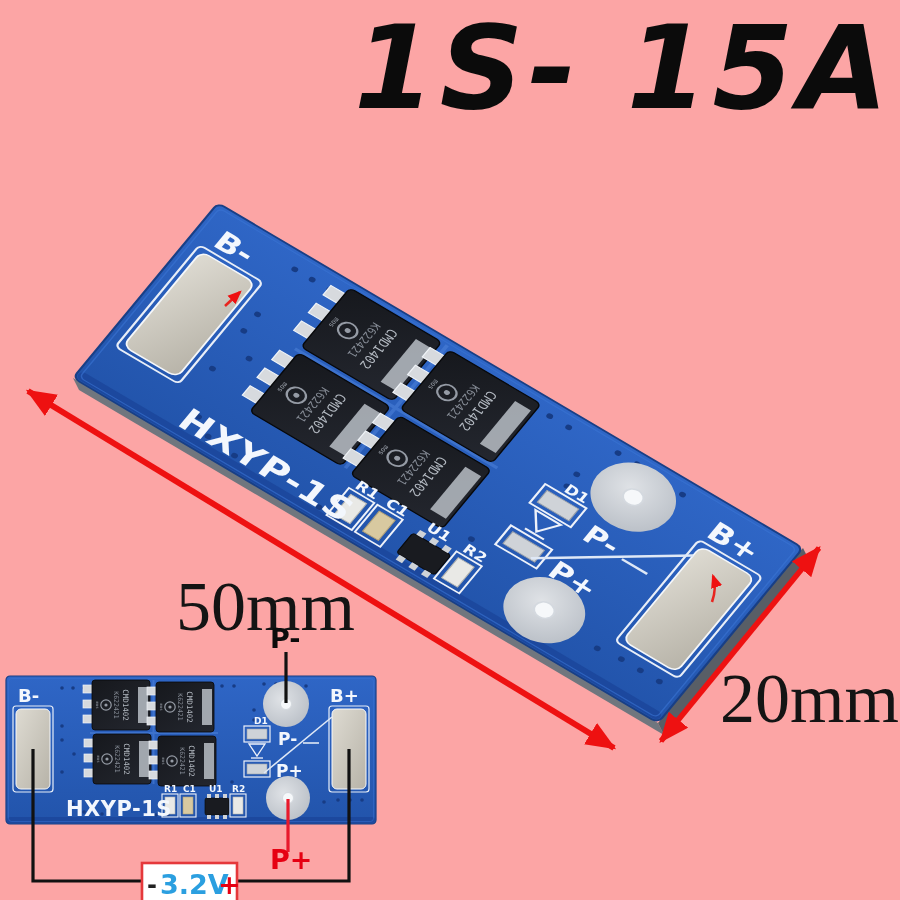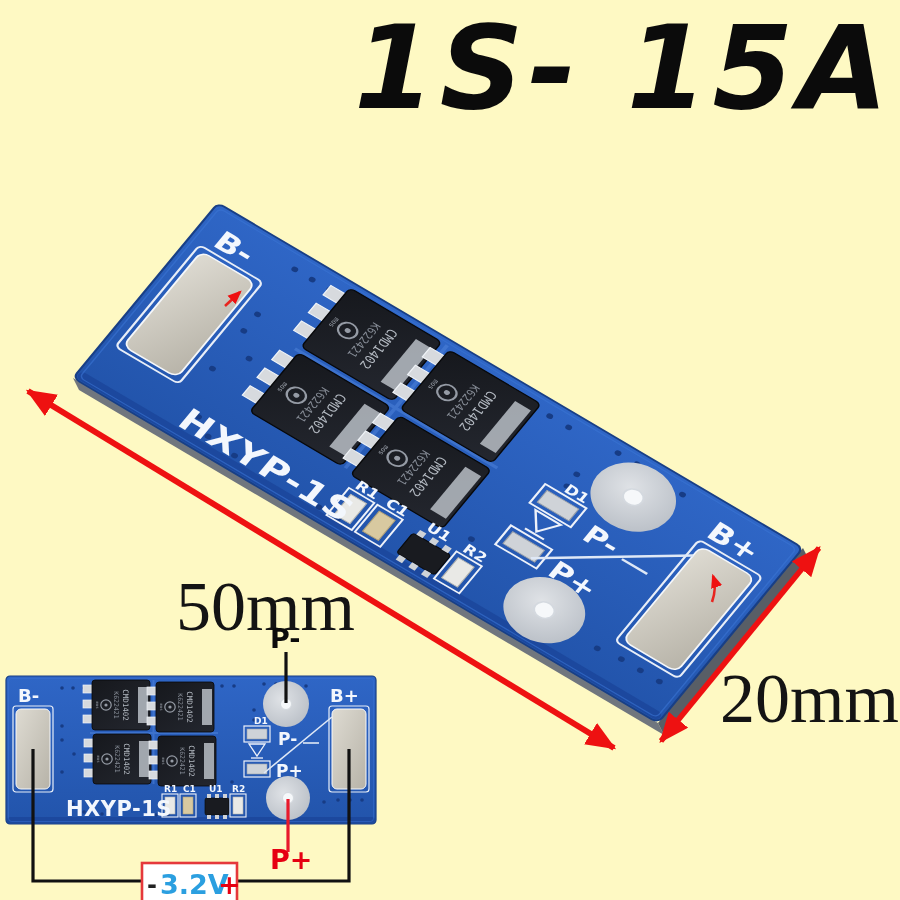--- a/index.html
+++ b/index.html
@@ -1,16 +1,16 @@
 <!DOCTYPE html>
 <html><head>
 <meta charset="utf-8">
 <style>
   html,body{margin:0;padding:0;background:#ffffff;}
-  .canvas{position:relative;width:900px;height:900px;background:#fef9c3;overflow:hidden;}
+  .canvas{position:relative;width:900px;height:900px;background:#fca5a5;overflow:hidden;}
   svg{position:absolute;left:0;top:0;}
   .t-title{font-family:"DejaVu Sans",sans-serif;font-weight:bold;font-style:italic;
            font-size:116px;letter-spacing:5px;fill:#0b0b0b;}
   .t-dim{font-family:"Liberation Serif",serif;font-size:70px;fill:#141414;}
   .t-silk{font-family:"DejaVu Sans",sans-serif;font-weight:bold;fill:#f3f7fd;}
   .t-ref{font-family:"DejaVu Sans",sans-serif;font-weight:bold;fill:#f3f7fd;}
   .t-chip{font-family:"DejaVu Sans Mono",monospace;}
   .t-ann{font-family:"DejaVu Sans",sans-serif;font-weight:bold;font-size:27px;}
   .t-batt{font-family:"DejaVu Sans",sans-serif;font-weight:bold;}
 </style>

